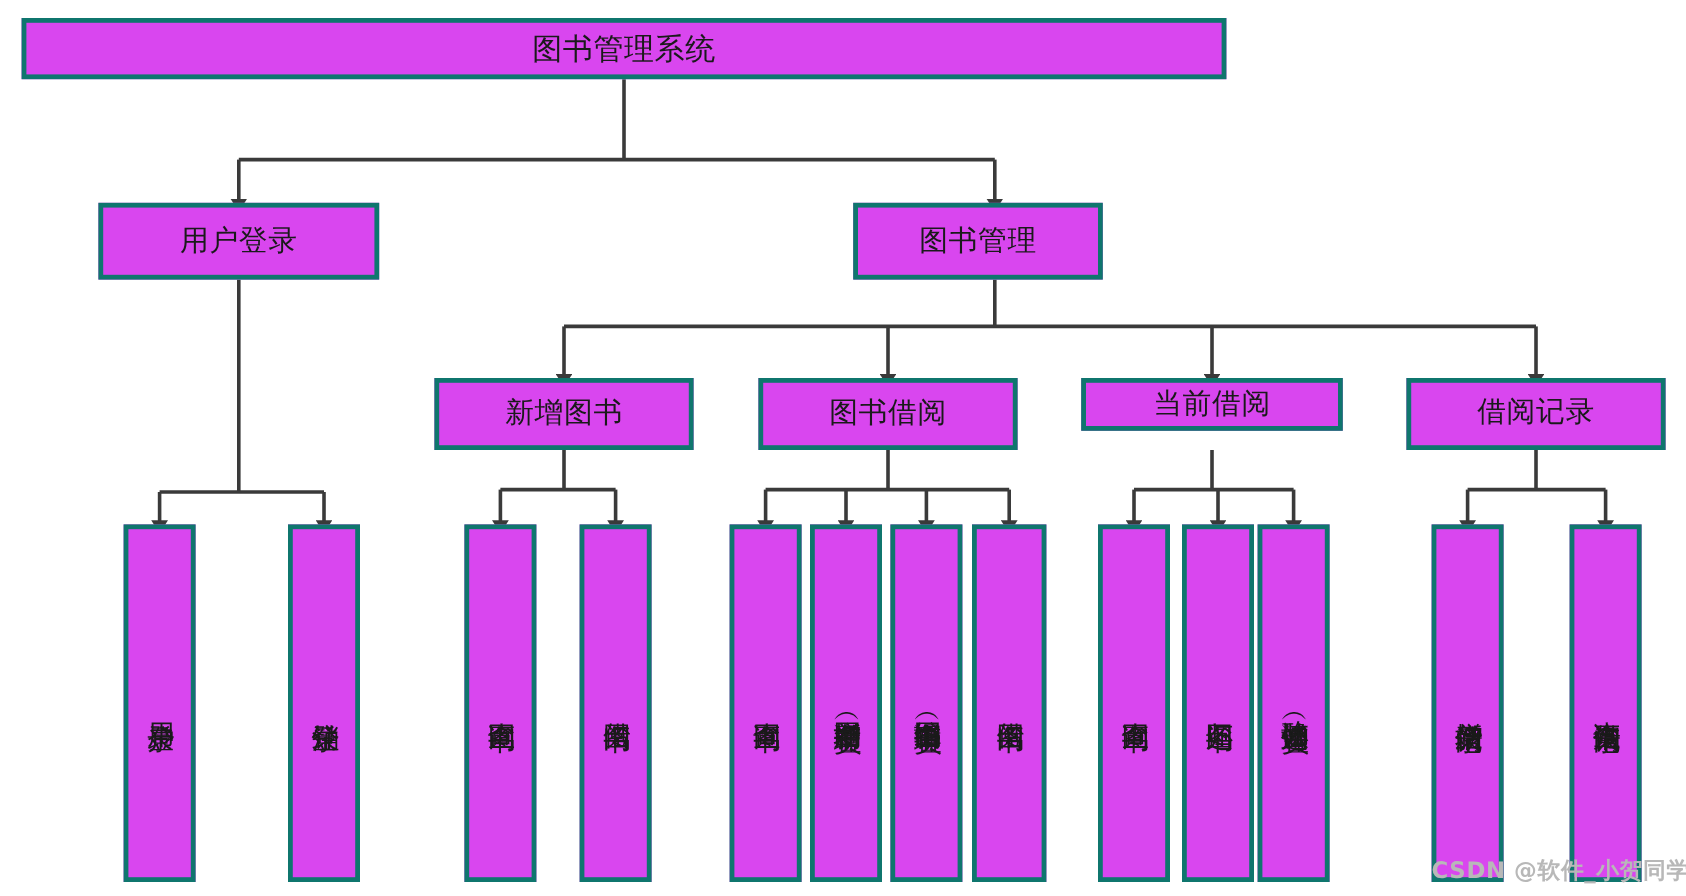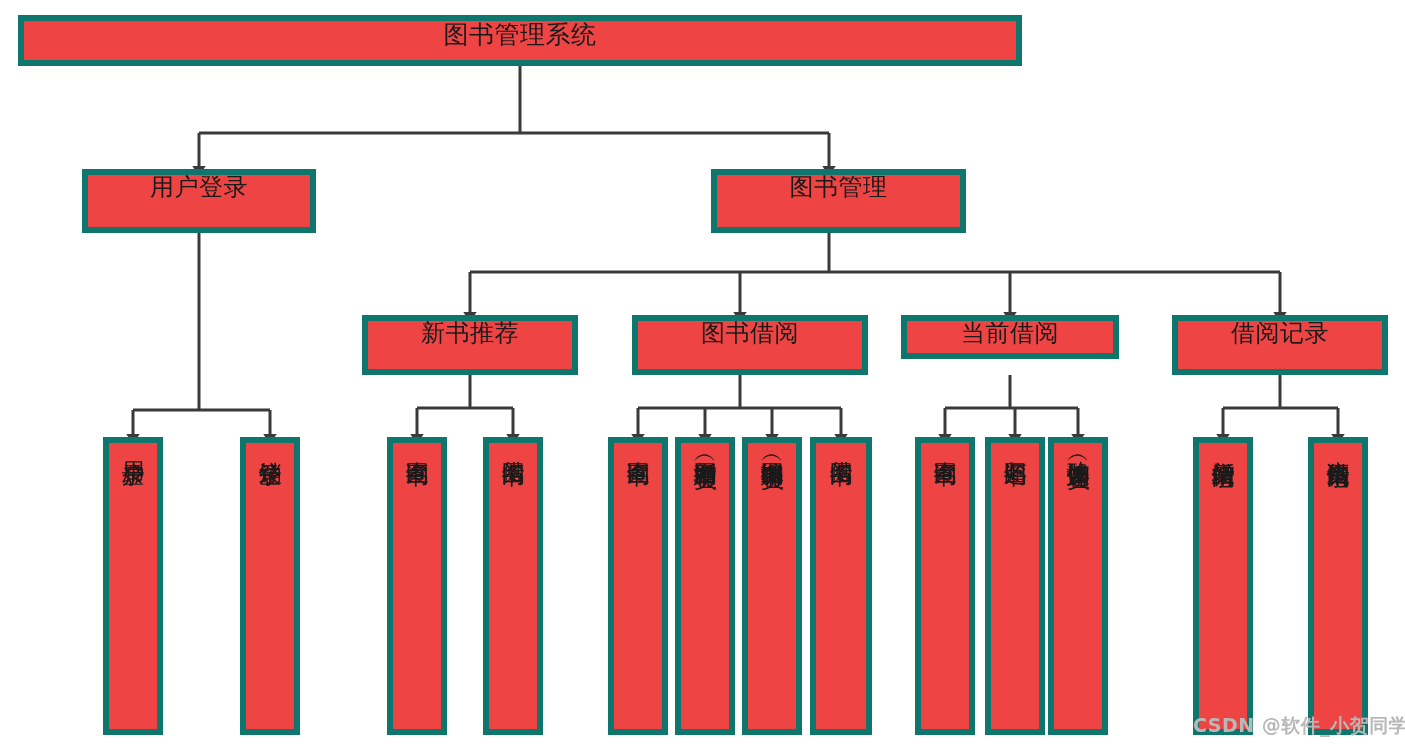--- a/index.html
+++ b/index.html
@@ -22,24 +22,24 @@
     position: absolute;
     left: 0;
     top: 0;
     width: 1405px;
     height: 747px;
     pointer-events: none;
   }
   .node {
     position: absolute;
     box-sizing: border-box;
-    border: 6px solid #0f766e;
-    background: #ef4444;
+    border: 4px solid #0f766e;
+    background: #d946ef;
     display: flex;
-    align-items: flex-start;
+    align-items: center;
     justify-content: center;
     overflow: hidden;
   }
   .node .label {
     color: #1a1a1a;
     text-align: center;
     line-height: 1.08;
     letter-spacing: 0.5px;
   }
   .node.horizontal .label {
@@ -113,27 +113,27 @@
         <line x1="1338" y1="408" x2="1338" y2="435" stroke="#3a3a3a" stroke-width="3" marker-end="url(#arrow)"></line>
       </g>
   </svg>
   <div id="node-layer">
       <div class="node horizontal root" style="left: 18px; top: 15px; width: 1004px; height: 51px;">
         <span class="label">图书管理系统</span>
       </div>
       <div class="node horizontal" style="left: 82px; top: 169px; width: 234px; height: 64px;">
         <span class="label">用户登录</span>
       </div>
-      <div class="node horizontal" style="left: 711px; top: 169px; width: 255px; height: 64px;">
+      <div class="node horizontal" style="left: 711px; top: 169px; width: 208px; height: 64px;">
         <span class="label">图书管理</span>
       </div>
       <div class="node horizontal" style="left: 362px; top: 315px; width: 216px; height: 60px;">
-        <span class="label">新书推荐</span>
+        <span class="label">新增图书</span>
       </div>
-      <div class="node horizontal" style="left: 632px; top: 315px; width: 236px; height: 60px;">
+      <div class="node horizontal" style="left: 632px; top: 315px; width: 216px; height: 60px;">
         <span class="label">图书借阅</span>
       </div>
       <div class="node horizontal" style="left: 901px; top: 315px; width: 218px; height: 44px;">
         <span class="label">当前借阅</span>
       </div>
       <div class="node horizontal" style="left: 1172px; top: 315px; width: 216px; height: 60px; font-family: Liberation Serif, serif;">
         <span class="label">借阅记录</span>
       </div>
       <div class="node vertical" style="left: 103px; top: 437px; width: 60px; height: 298px;">
         <span class="label">用户登录</span>

